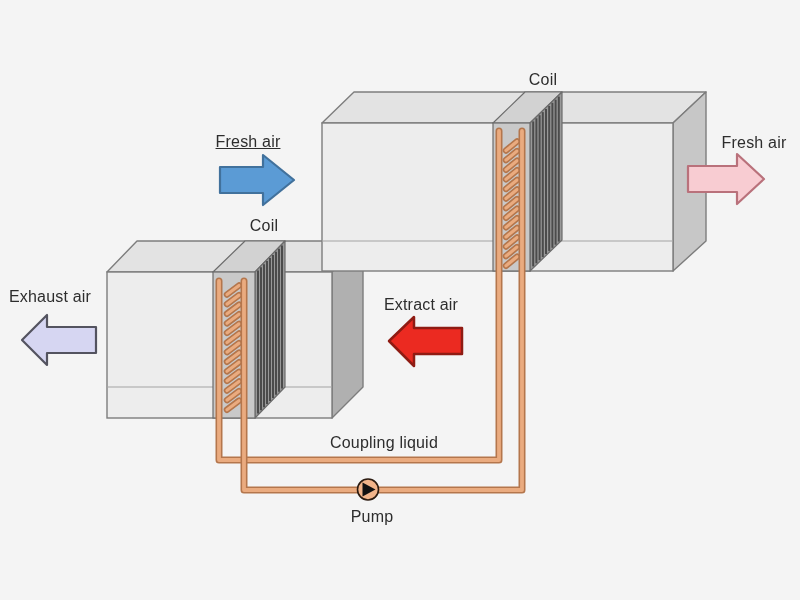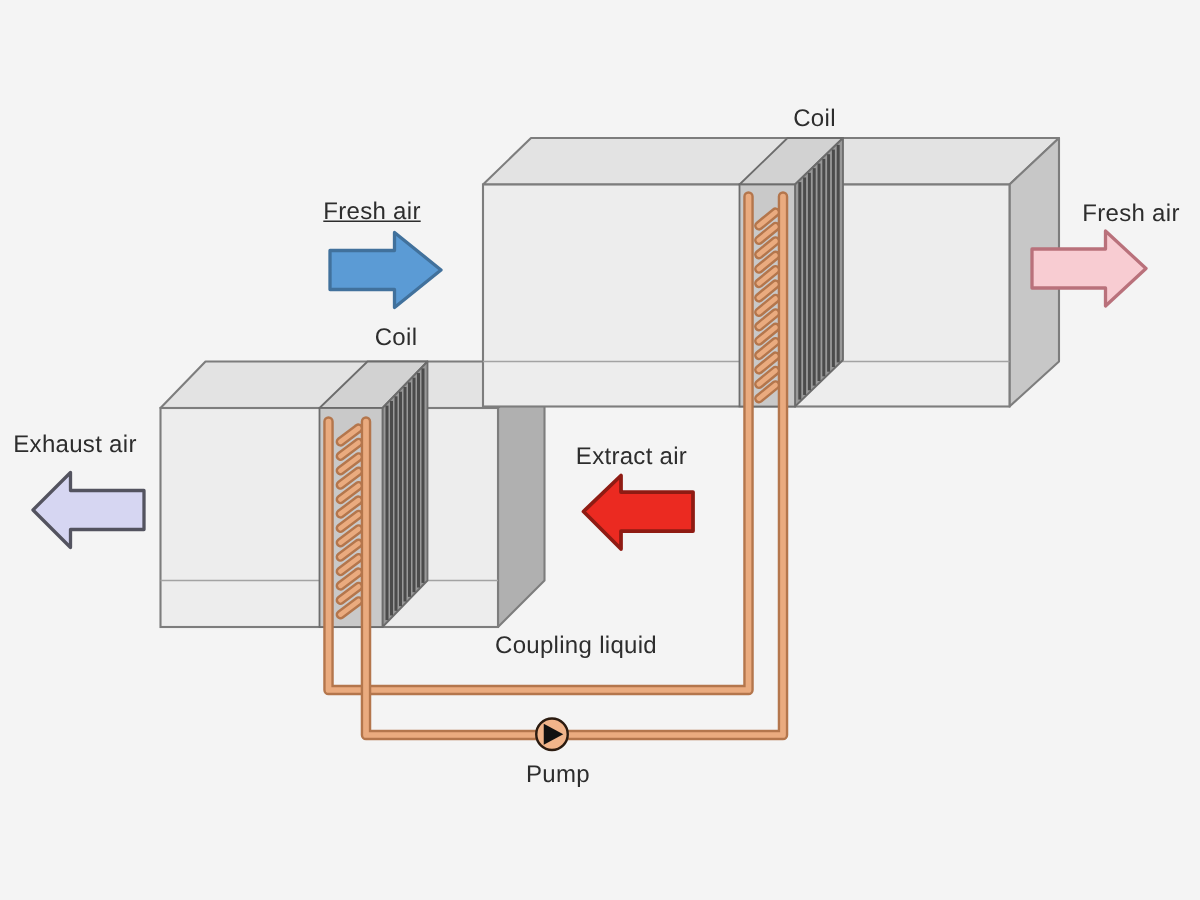--- a/index.html
+++ b/index.html
@@ -143,15 +143,15 @@
 
     <polygon points="22,340 47,315 47,327 96,327 96,353 47,353 47,365" stroke-width="2.2" stroke-linejoin="round" fill="#D6D6F2" stroke="#53535F"></polygon>
   </svg>
 
   <div class="lbl" style="left:543px;top:80px;">Coil</div>
   <div class="lbl" style="left:248px;top:142px;text-decoration:underline;">Fresh air</div>
   <div class="lbl" style="left:754px;top:143px;">Fresh air</div>
   <div class="lbl" style="left:264px;top:226px;">Coil</div>
   <div class="lbl" style="left:50px;top:297px;">Exhaust air</div>
   <div class="lbl" style="left:421px;top:305px;text-align:right;">Extract air</div>
-  <div class="lbl" style="left:384px;top:431px;">Coupling liquid</div>
+  <div class="lbl" style="left:384px;top:443px;">Coupling liquid</div>
   <div class="lbl" style="left:372px;top:517px;text-align:right;">Pump</div>
 </div>
 
 </body></html>

